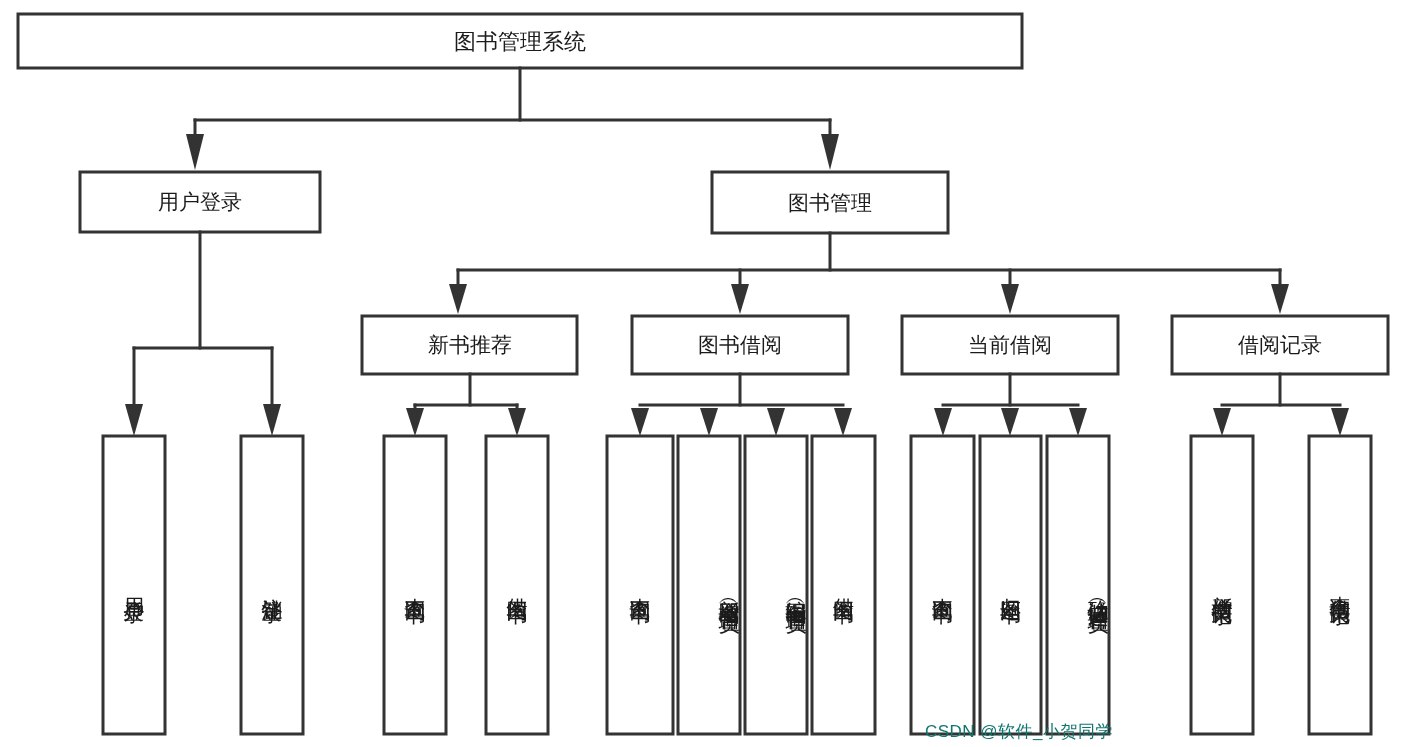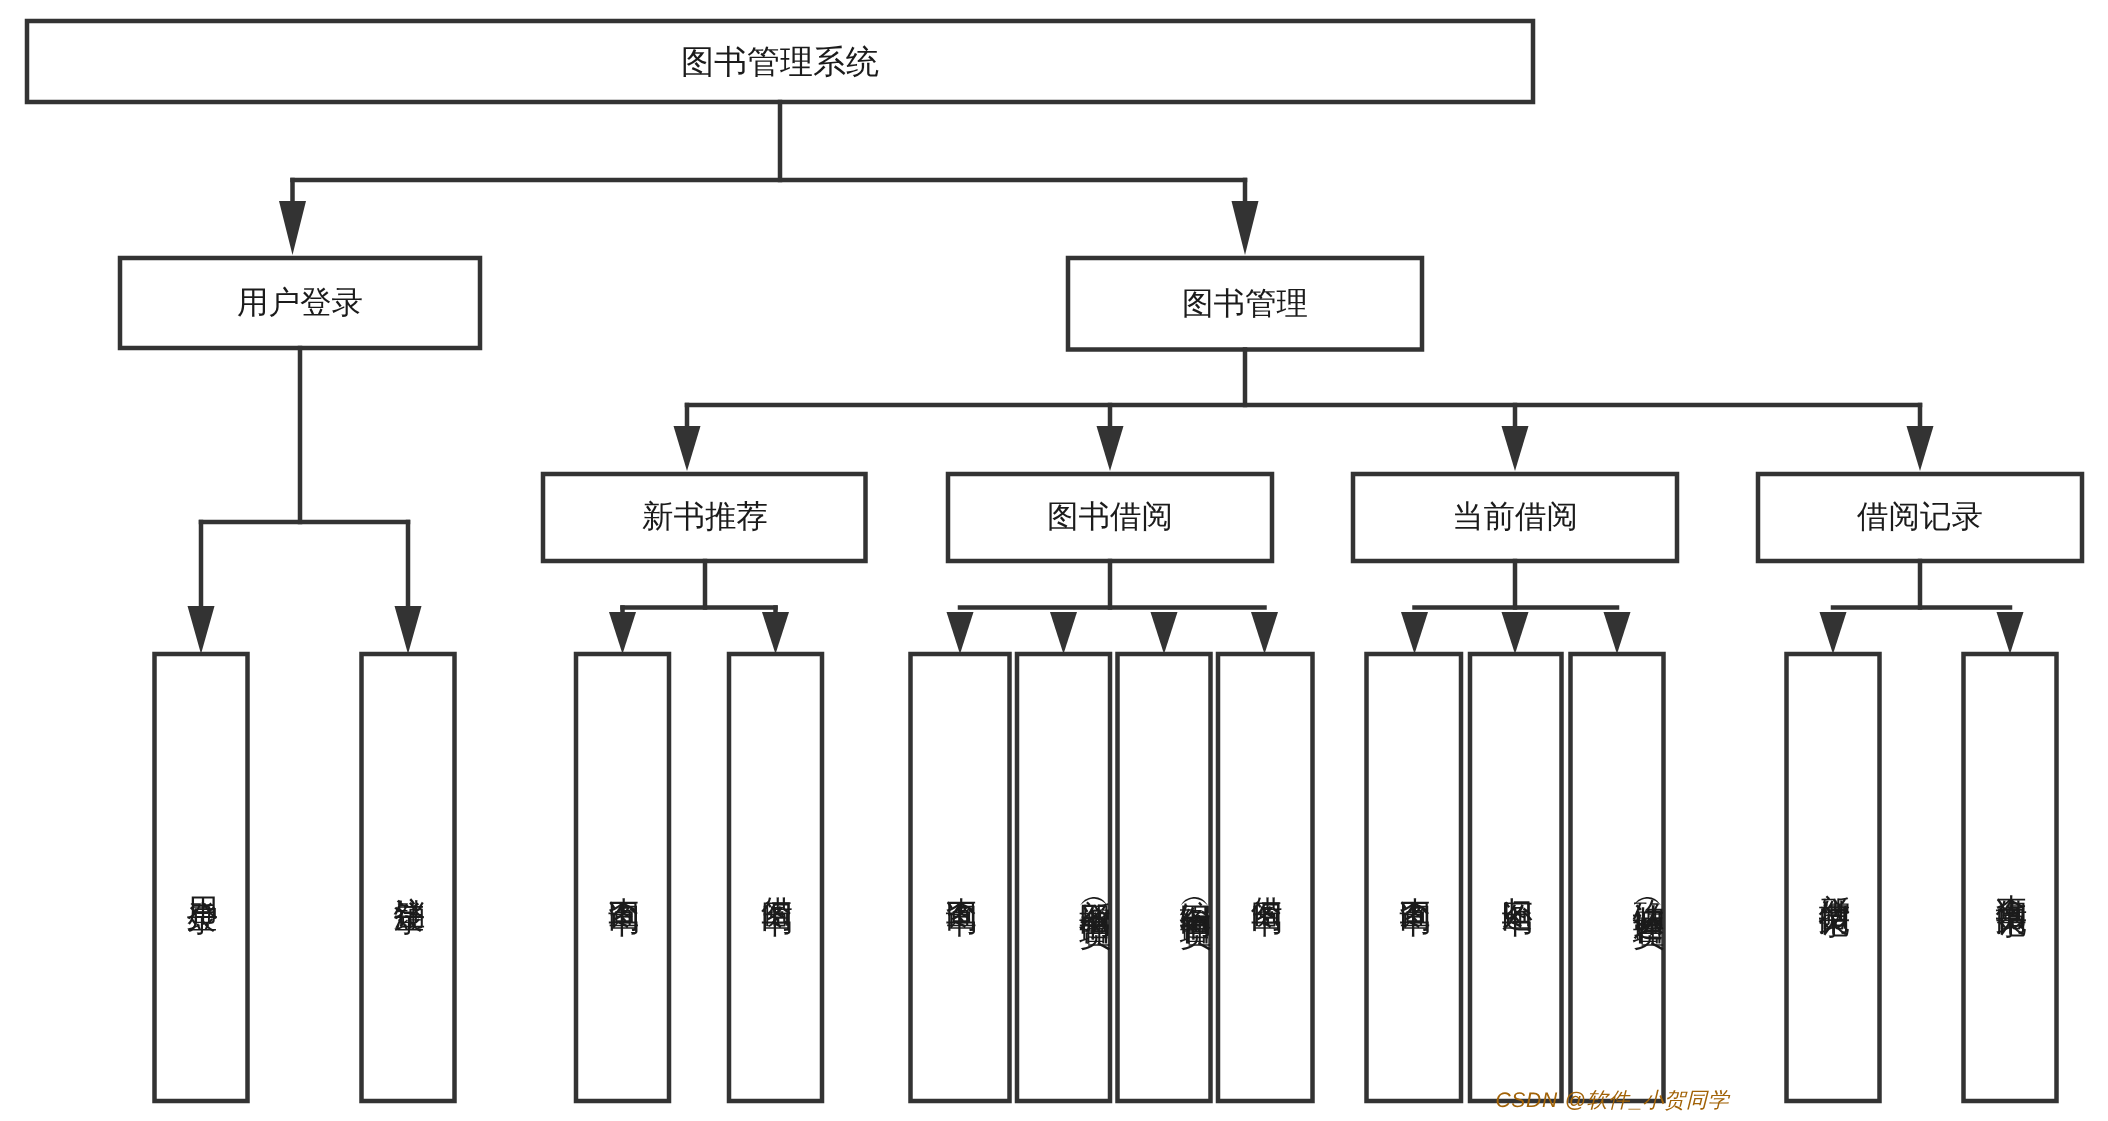--- a/index.html
+++ b/index.html
@@ -11,21 +11,20 @@
     width: 1405px;
     height: 747px;
     font-family: "Liberation Sans", "DejaVu Sans", sans-serif;
     overflow: hidden;
     position: relative;
   }
   #diagram-root {
     position: relative;
     width: 1123px;
     height: 747px;
-    padding-left: 40px;
   }
   svg#tree-svg {
     position: absolute;
     top: 0;
     left: 0;
     width: 1405px;
     height: 747px;
   }
   .node-box {
     fill: #ffffff;
@@ -66,25 +65,24 @@
     align-items: center;
     justify-content: center;
     white-space: nowrap;
     pointer-events: none;
   }
   .watermark {
     position: absolute;
     right: 10px;
     bottom: 4px;
     font-family: "Liberation Sans", "DejaVu Sans", sans-serif;
-    font-size: 14px;
-    color: #a16207;
+    font-size: 17px;
+    color: #0f766e;
     letter-spacing: 0.5px;
     white-space: nowrap;
-    font-style: italic;
   }
 </style>
 </head>
 <body>
 
 <div id="diagram-root">
 
   <svg id="tree-svg" viewBox="0 0 1405 747" xmlns="http://www.w3.org/2000/svg">
 
     <g>

